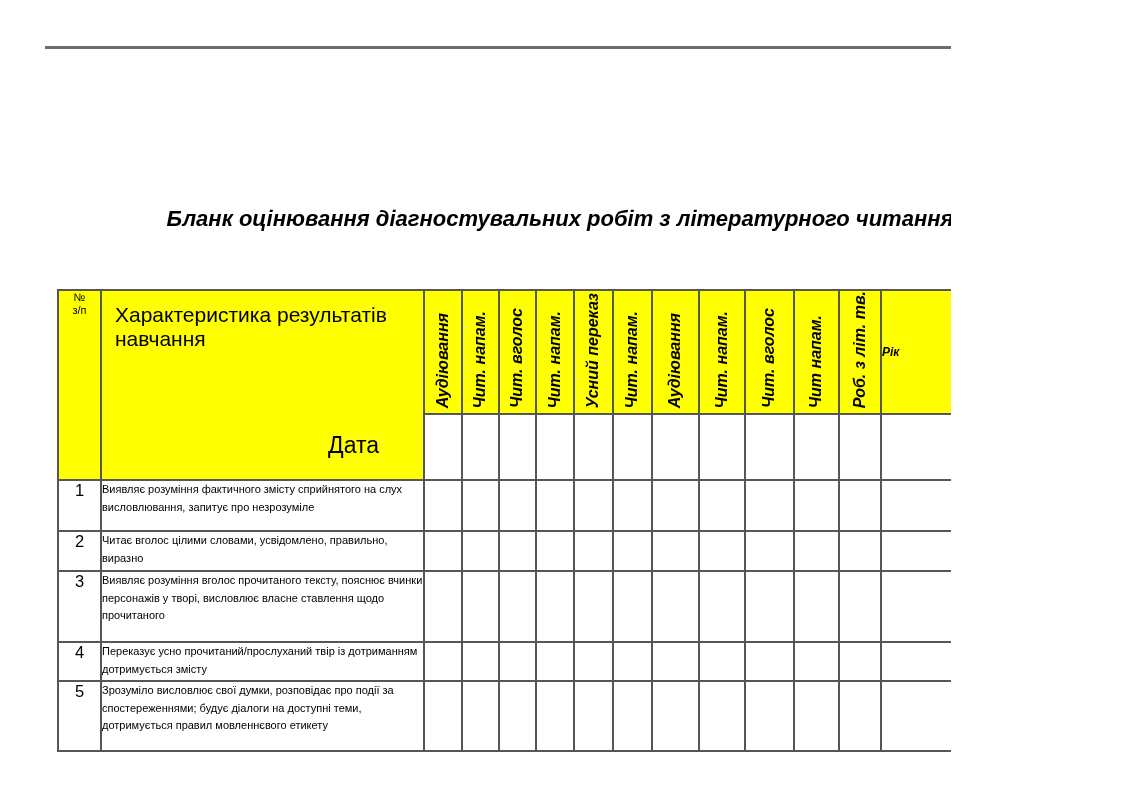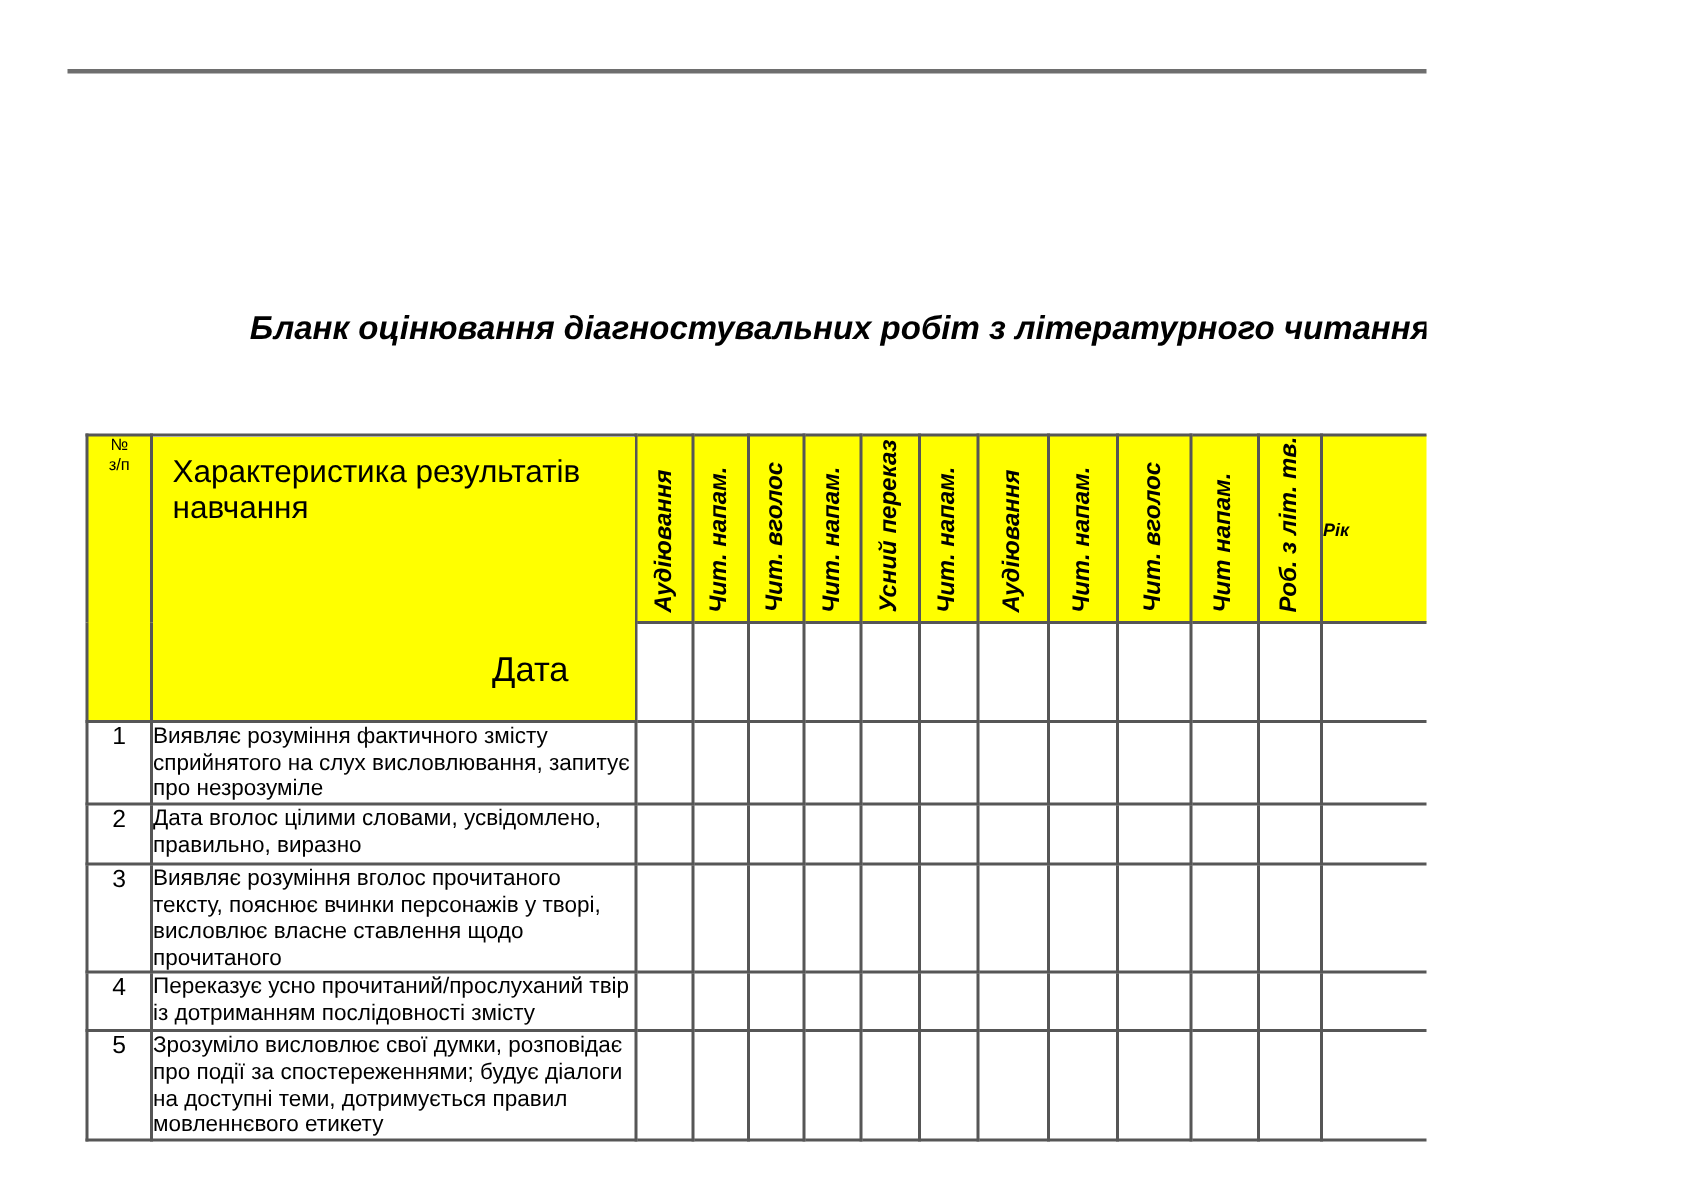--- a/index.html
+++ b/index.html
@@ -87,21 +87,21 @@
     font-size: 12px;
   }
   td.row-num {
     text-align: center;
     vertical-align: top;
     font-size: 16.5px;
     padding-top: 2px;
   }
   td.row-text {
     vertical-align: top;
-    font-size: 15px;
+    font-size: 11px;
     line-height: 17.6px;
     padding: 1px 4px 0 12px;
   }
   td.c { background: #ffffff; }
 </style>
 </head>
 <body>
 
 <div class="page">
 
@@ -181,21 +181,21 @@
           <td class="c"></td>
           <td class="c"></td>
           <td class="c"></td>
           <td class="c"></td>
           <td class="c"></td>
           <td class="c"></td>
     </tr>
 
     <tr style="height:40px;">
       <td class="row-num">2</td>
-      <td class="row-text">Дата вголос цілими словами, усвідомлено, правильно, виразно</td>
+      <td class="row-text">Читає вголос цілими словами, усвідомлено, правильно, виразно</td>
       <td class="c"></td>
           <td class="c"></td>
           <td class="c"></td>
           <td class="c"></td>
           <td class="c"></td>
           <td class="c"></td>
           <td class="c"></td>
           <td class="c"></td>
           <td class="c"></td>
           <td class="c"></td>
@@ -215,21 +215,21 @@
           <td class="c"></td>
           <td class="c"></td>
           <td class="c"></td>
           <td class="c"></td>
           <td class="c"></td>
           <td class="c"></td>
     </tr>
 
     <tr style="height:39px;">
       <td class="row-num">4</td>
-      <td class="row-text">Переказує усно прочитаний/прослуханий твір із дотриманням послідовності змісту</td>
+      <td class="row-text">Переказує усно прочитаний/прослуханий твір із дотриманням дотримується змісту</td>
       <td class="c"></td>
           <td class="c"></td>
           <td class="c"></td>
           <td class="c"></td>
           <td class="c"></td>
           <td class="c"></td>
           <td class="c"></td>
           <td class="c"></td>
           <td class="c"></td>
           <td class="c"></td>

